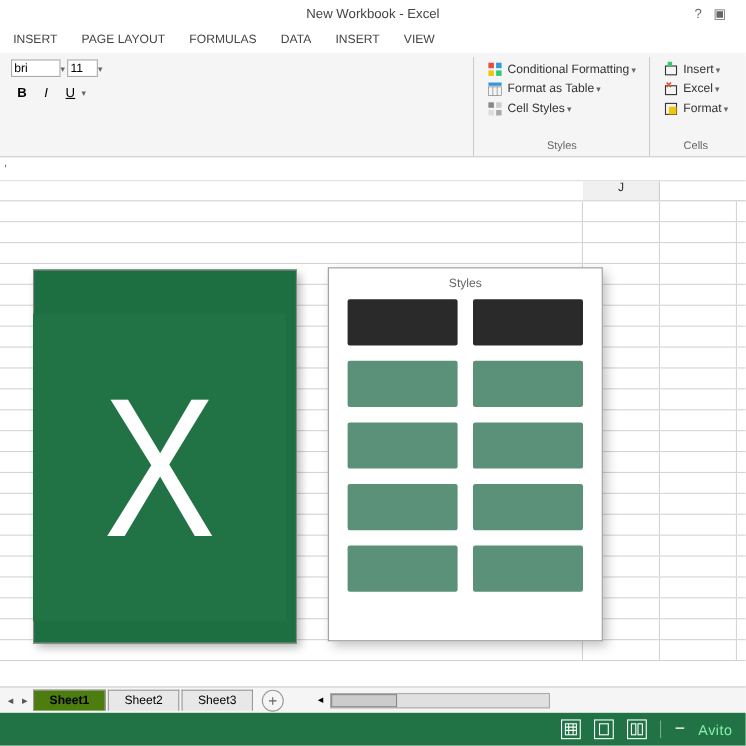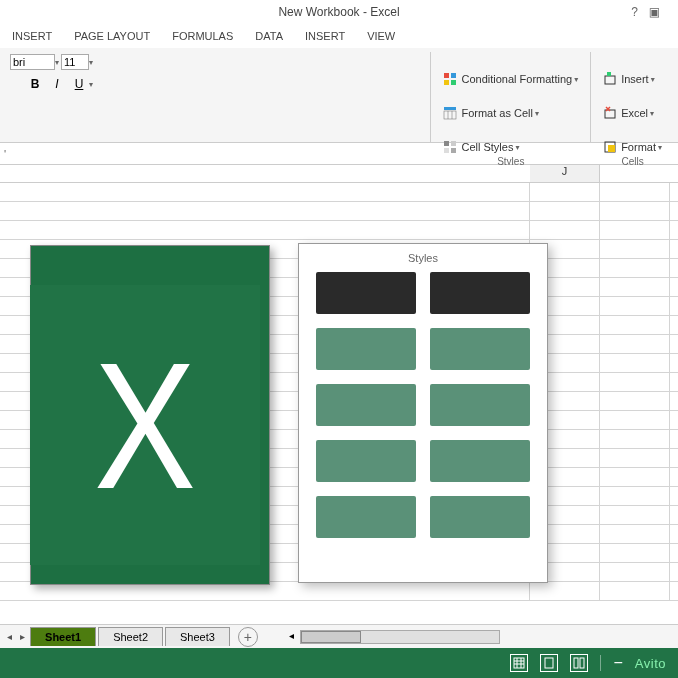--- a/index.html
+++ b/index.html
@@ -7,30 +7,30 @@
     
     .title-bar { height: 24px; display: flex; align-items: center; justify-content: center; background: #fff; font-size: 12px; color: #444; position: relative; }
     .title-bar .help-icon { position: absolute; right: 40px; color: #666; cursor: pointer; }
     .title-bar .restore-icon { position: absolute; right: 18px; color: #666; cursor: pointer; }
     
     .ribbon-tabs { height: 24px; display: flex; align-items: center; gap: 22px; padding-left: 12px; font-size: 11px; color: #444; }
     .ribbon-tabs span { cursor: pointer; }
     
     .ribbon { height: 95px; background: #f5f5f5; border-bottom: 1px solid #ccc; display: flex; padding: 4px 4px 0 4px; }
     
-    .font-group { display: flex; flex-direction: column; gap: 4px; padding: 2px 6px; align-items: flex-end; }
+    .font-group { display: flex; flex-direction: column; gap: 4px; padding: 2px 6px; }
     .font-row { display: flex; gap: 2px; align-items: center; }
     .font-select { font-size: 11px; padding: 1px 2px; border: 1px solid #aaa; background: #fff; }
     .font-name { width: 45px; }
     .font-size { width: 28px; }
     .fmt-btn { width: 20px; height: 20px; border: 1px solid transparent; background: transparent; font-size: 12px; cursor: pointer; display: flex; align-items: center; justify-content: center; }
     .dropdown-arrow { font-size: 8px; color: #666; margin-left: -2px; }
     
     .styles-group { margin-left: auto; display: flex; flex-direction: column; padding: 2px 8px; border-left: 1px solid #ccc; border-right: 1px solid #ccc; }
-    .styles-item { display: flex; align-items: center; gap: 4px; font-size: 11px; color: #333; padding: 2px 4px; cursor: pointer; margin-top: 16px; }
+    .styles-item { display: flex; align-items: center; gap: 4px; font-size: 11px; color: #333; padding: 2px 4px; cursor: pointer; }
     .styles-label { font-size: 10px; color: #666; text-align: center; margin-top: auto; padding-bottom: 2px; }
     .mini-icon { width: 14px; height: 14px; display: inline-block; }
     
     .cells-group { display: flex; flex-direction: column; padding: 2px 8px; }
     .cells-label { font-size: 10px; color: #666; text-align: center; margin-top: auto; padding-bottom: 2px; }
     
     .formula-bar { height: 22px; border-bottom: 1px solid #ccc; display: flex; align-items: center; padding: 0 4px; gap: 4px; font-size: 11px; color: #666; }
     
     .sheet-area { position: relative; height: 460px; background: #fff; }
     .col-headers { display: flex; height: 18px; border-bottom: 1px solid #ccc; }
@@ -118,21 +118,21 @@
     </div>
     <div class="styles-item">
       <span class="mini-icon">
         <svg viewBox="0 0 14 14">
             <rect x="1" y="1" width="12" height="3" fill="#3498db"></rect>
             <rect x="1" y="5" width="12" height="8" fill="none" stroke="#666" stroke-width="0.5"></rect>
             <line x1="5" y1="5" x2="5" y2="13" stroke="#666" stroke-width="0.5"></line>
             <line x1="9" y1="5" x2="9" y2="13" stroke="#666" stroke-width="0.5"></line>
           </svg>
       </span>
-      <span>Format as Cell</span>
+      <span>Format as Table</span>
       <span class="dropdown-arrow">▾</span>
     </div>
     <div class="styles-item">
       <span class="mini-icon">
         <svg viewBox="0 0 14 14">
             <rect x="1" y="1" width="5" height="5" fill="#888"></rect>
             <rect x="8" y="1" width="5" height="5" fill="#ccc"></rect>
             <rect x="1" y="8" width="5" height="5" fill="#ddd"></rect>
             <rect x="8" y="8" width="5" height="5" fill="#aaa"></rect>
           </svg>

